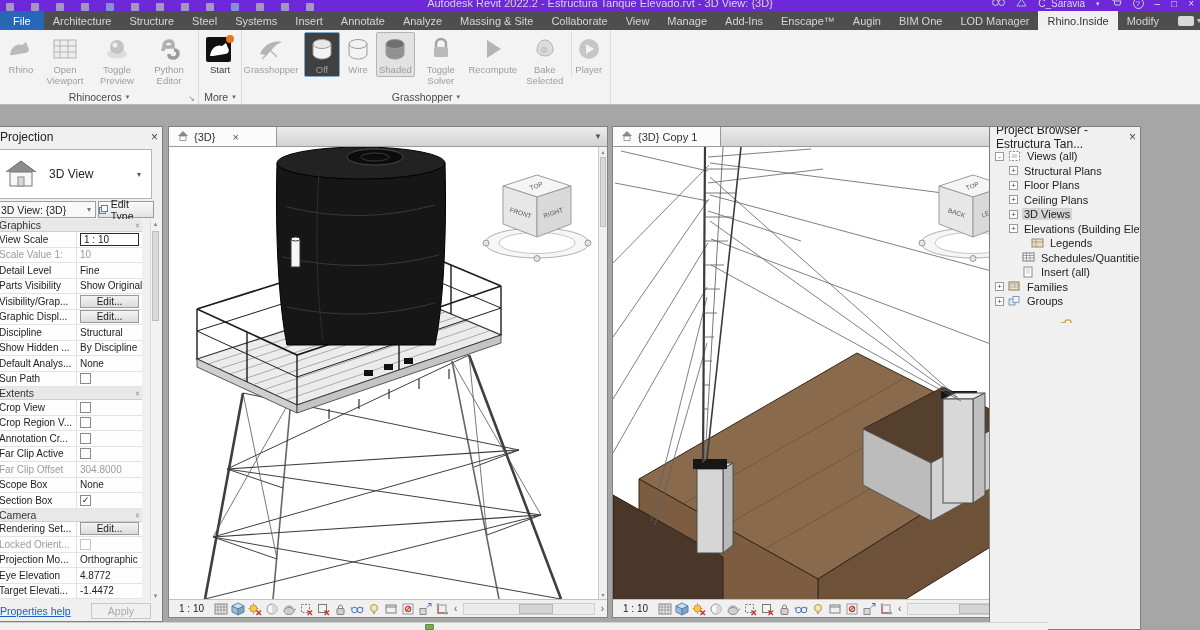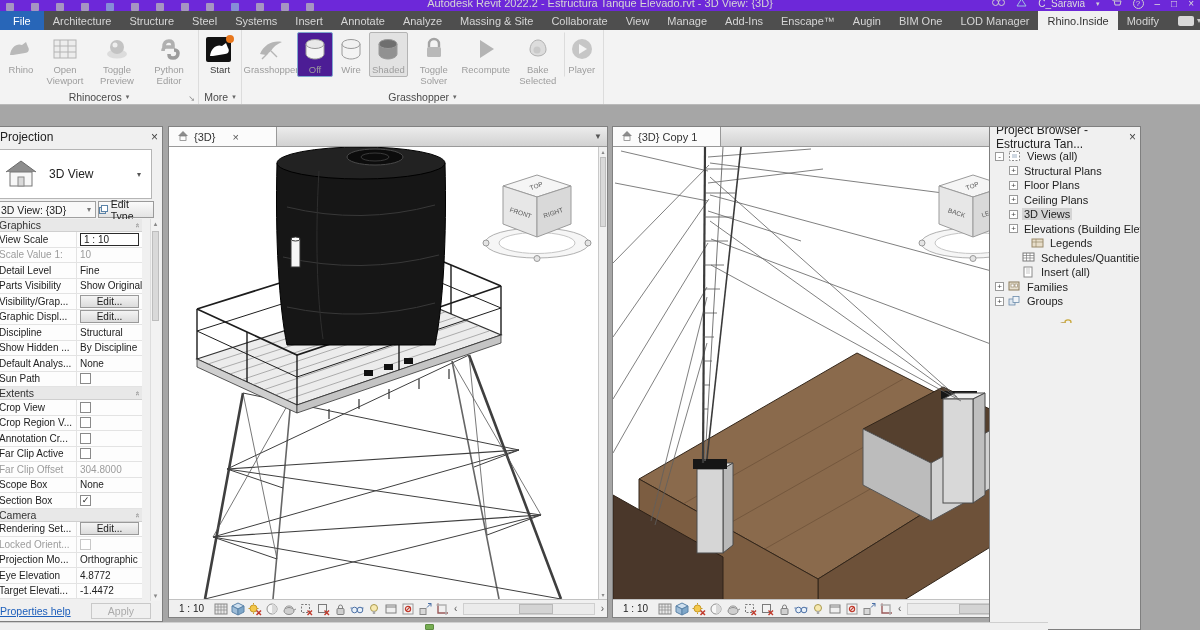--- a/index.html
+++ b/index.html
@@ -27,21 +27,21 @@
 .tab-extra span{color:#ccc;font-size:8px;}
 
 
 .ribbon{position:absolute;left:0;top:30px;width:100%;height:75px;background:#f3f3f3;border-bottom:1px solid #b9b9b9;display:flex;}
 .panel{display:flex;flex-direction:column;border-right:1px solid #dcdcdc;position:relative;}
 .panel-buttons{flex:1;display:flex;align-items:flex-start;padding:2px 3px 0;}
 .rbtn{min-width:34px;max-width:52px;display:flex;flex-direction:column;align-items:center;padding:1px 2px;border:1px solid transparent;border-radius:2px;}
 .rbtn .ric{width:30px;height:30px;display:flex;align-items:center;justify-content:center;}
 .rbtn .rlbl{font-size:9.5px;line-height:11px;text-align:center;color:#9d9d9d;}
 .rbtn.enabled .rlbl{color:#3c3c3c;}
-.rbtn.sel-blue{background:#4c1d95;border-color:#7fa8cf;}
+.rbtn.sel-blue{background:#404040;border-color:#7fa8cf;margin-left:7px;}
 .rbtn.sel-gray{background:#e2e2e2;border-color:#b4b4b4;}
 .rbtn.sep{border-left:1px solid #dcdcdc;border-radius:0;}
 .panel-footer{height:14px;display:flex;align-items:center;justify-content:center;color:#4a4a4a;font-size:10.5px;gap:4px;}
 .panel-footer .caret{font-size:7px;color:#666;}
 .launcher{position:absolute;right:3px;bottom:1px;color:#8a8a8a;font-size:8px;}
 
 
 .dock{position:absolute;background:#f0f0f0;border:1px solid #7f7f7f;overflow:hidden;}
 #props{left:-7px;top:126px;width:170px;height:496px;}
 .dock-header{height:20px;display:flex;align-items:center;padding:0 6px;font-size:12px;color:#222;position:relative;}

